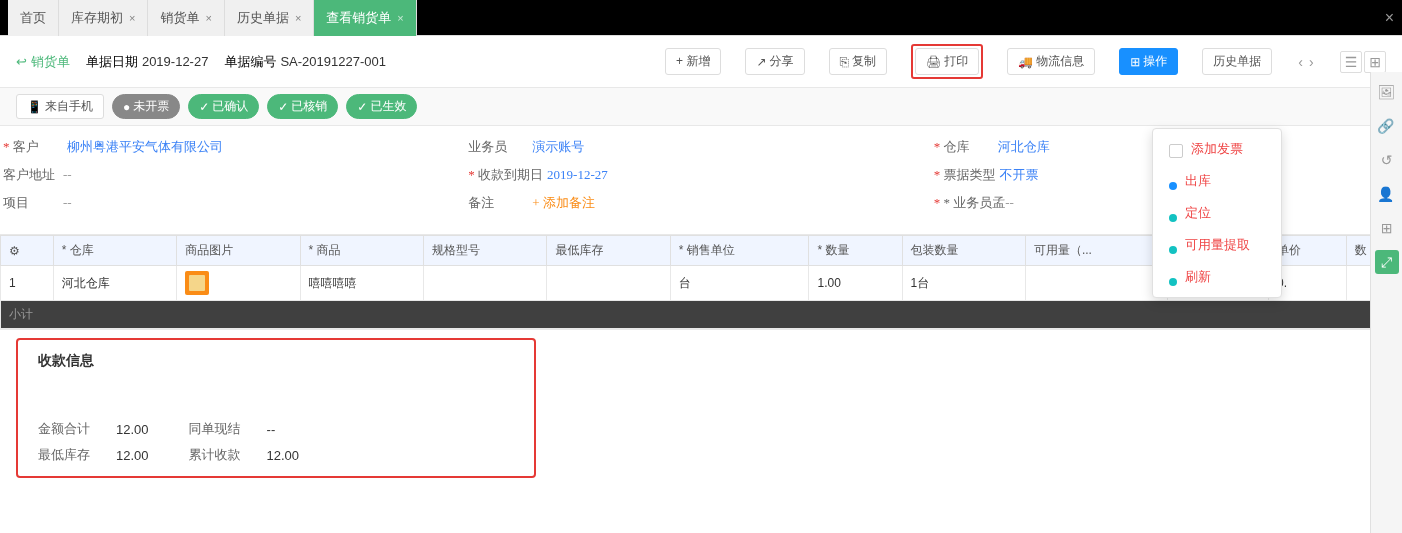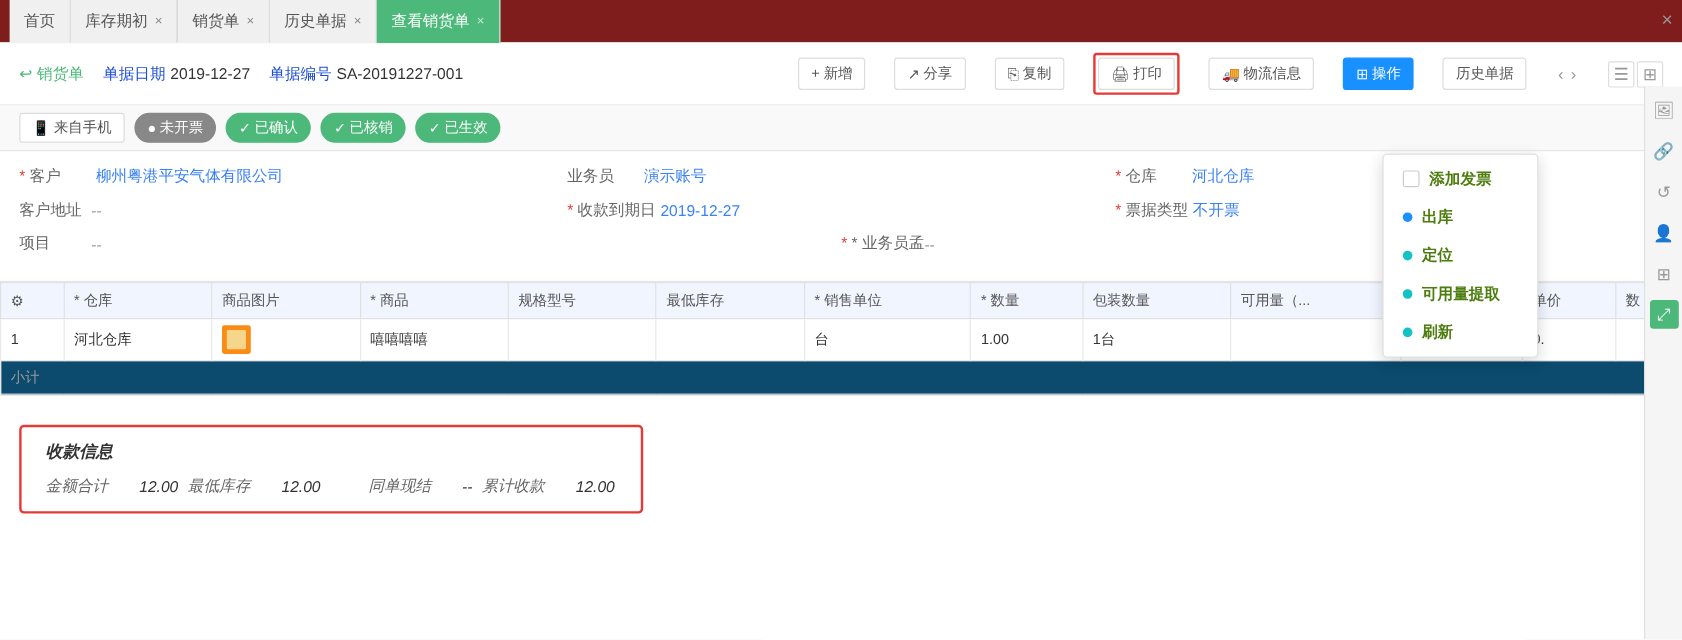--- a/index.html
+++ b/index.html
@@ -1,20 +1,20 @@
 <!DOCTYPE html>
 <html><head>
   <meta charset="utf-8">
   <style>
     * { box-sizing: border-box; margin: 0; padding: 0; }
     body { font-family: 'Microsoft YaHei', Arial, sans-serif; font-size: 13px; background: #f5f5f5; color: #333; overflow: hidden; }
 
     
     .tab-bar {
-      display: flex; align-items: center; background: #7f1d1d; border-bottom: 1px solid #ddd;
+      display: flex; align-items: center; background: #000000; border-bottom: 1px solid #ddd;
       height: 36px; padding: 0 8px; position: relative;
     }
     .tab {
       display: flex; align-items: center; padding: 0 12px; height: 36px;
       border-right: 1px solid #ddd; cursor: pointer; font-size: 13px; color: #555;
       background: #f0f0f0; white-space: nowrap;
     }
     .tab.active {
       background: #4cb87a; color: #fff; border-radius: 0;
     }
@@ -32,21 +32,21 @@
     .doc-header {
       display: flex; align-items: center; padding: 8px 16px;
       border-bottom: 1px solid #e8e8e8; background: #fff;
     }
     .doc-type-badge {
       display: flex; align-items: center; color: #4cb87a; font-size: 13px; margin-right: 16px;
     }
     .doc-type-badge .icon { margin-right: 4px; }
     .doc-meta { display: flex; align-items: center; gap: 16px; flex: 1; }
     .doc-meta-item { display: flex; align-items: center; gap: 4px; font-size: 13px; }
-    .doc-meta-label { color: #1d4ed8; }
+    .doc-meta-label { color: #000000; }
     .doc-meta-value { color: #333; }
 
     
     .toolbar {
       display: flex; align-items: center; gap: 24px; margin-left: auto;
     }
     .toolbar-btn {
       display: flex; align-items: center; gap: 3px; padding: 4px 10px;
       border: 1px solid #ddd; border-radius: 3px; cursor: pointer;
       background: #fff; font-size: 12px; color: #555;
@@ -62,67 +62,67 @@
       display: flex; align-items: center; gap: 3px; padding: 3px 10px;
       border: 1px solid #ddd; border-radius: 3px; cursor: pointer;
       background: #fff; font-size: 12px; color: #555;
     }
     .status-btn.not-open { background: #888; color: #fff; border-color: #888; border-radius: 20px; }
     .status-btn.confirm { background: #4cb87a; color: #fff; border-color: #4cb87a; border-radius: 20px; }
     .status-btn.sold { background: #4cb87a; color: #fff; border-color: #4cb87a; border-radius: 20px; }
     .status-btn.effective { background: #4cb87a; color: #fff; border-color: #4cb87a; border-radius: 20px; }
 
     
-    .form-area { padding: 12px 16px; border-bottom: 1px solid #e8e8e8; }
+    .form-area { padding: 12px 3px; border-bottom: 1px solid #e8e8e8; font-family: Liberation Serif, serif; }
     .form-row { display: flex; align-items: center; margin-bottom: 10px; gap: 0; }
     .form-field { display: flex; align-items: center; flex: 1; }
     .form-label { color: #666; min-width: 60px; font-size: 13px; white-space: nowrap; }
     .form-label.required::before { content: '* '; color: #e53935; }
     .form-value { color: #3b82f6; font-size: 13px; margin-left: 4px; }
     .form-dash { color: #999; }
     .add-note { color: #fa8c16; cursor: pointer; font-size: 13px; margin-left: 4px; }
 
     
     .table-wrap { overflow-x: auto; border-bottom: 1px solid #e8e8e8; }
     table { width: 100%; border-collapse: collapse; font-size: 12px; }
     table th {
       background: #f0f5ff; border: 1px solid #e0e0e0; padding: 6px 8px;
       text-align: left; font-weight: normal; color: #555; white-space: nowrap;
     }
     table td {
       border: 1px solid #e8e8e8; padding: 5px 8px; color: #333;
       background: #fff;
     }
-    table tr.subtotal td { background: #0c4a6e; color: #999; }
-
-    
-    .bottom-area { display: flex; padding: 24px 16px; font-style: italic; }
+    table tr.subtotal td { background: #404040; color: #999; }
+
+    
+    .bottom-area { display: flex; padding: 8px 16px; }
     .payment-info {
       border: 2px solid #e53935; border-radius: 4px; padding: 12px 20px;
       min-width: 520px; background: #fff;
     }
     .payment-title { font-size: 14px; font-weight: bold; color: #333; margin-bottom: 10px; }
     .payment-rows { display: flex; gap: 40px; }
-    .payment-col { display: flex; flex-direction: row; gap: 8px; }
+    .payment-col { display: flex; flex-direction: column; gap: 8px; margin-top: 40px; }
     .payment-row { display: flex; align-items: center; gap: 8px; font-size: 13px; }
     .payment-key { color: #666; min-width: 70px; }
     .payment-val { color: #333; }
     .payment-val.red { color: #e53935; }
     .payment-val.date-red { color: #e53935; }
 
     
     .dropdown-menu {
       position: absolute; top: 92px; right: 120px;
       background: #fff; border: 1px solid #e0e0e0;
       border-radius: 4px; box-shadow: 0 4px 12px rgba(0,0,0,0.15);
       z-index: 100; min-width: 130px; padding: 4px 0;
     }
     .dropdown-item {
-      display: flex; align-items: center; gap: 8px; padding: 7px 16px;
-      cursor: pointer; font-size: 13px; color: #4d7c0f; font-weight: bold;
+      display: flex; align-items: flex-end; gap: 8px; padding: 7px 16px;
+      cursor: pointer; font-size: 13px; color: #ef4444;
     }
     .dropdown-item .dot { width: 8px; height: 8px; border-radius: 50%; }
     .dot-blue { background: #1890ff; }
     .icon-sq { width: 14px; height: 14px; border: 1px solid #ccc; border-radius: 2px; display: inline-block; }
 
     
     .red-box {
       border: 2px solid #e53935; border-radius: 3px; padding: 2px;
     }
 
@@ -277,20 +277,24 @@
       </div>
       <div class="form-field">
         <span class="form-label required">票据类型</span>
         <span class="form-value">不开票</span>
       </div>
     </div>
     <div class="form-row">
       <div class="form-field">
         <span class="form-label">项目</span>
         <span class="form-dash">--</span>
+      </div>
+      <div class="form-field">
+        <span class="form-label">备注</span>
+        <span class="add-note">+ 添加备注</span>
       </div>
       <div class="form-field">
         <span class="form-label required">* 业务员孟</span>
         <span class="form-dash">--</span>
       </div>
     </div>
   </div>
 
   <div class="table-wrap">
     <table>

